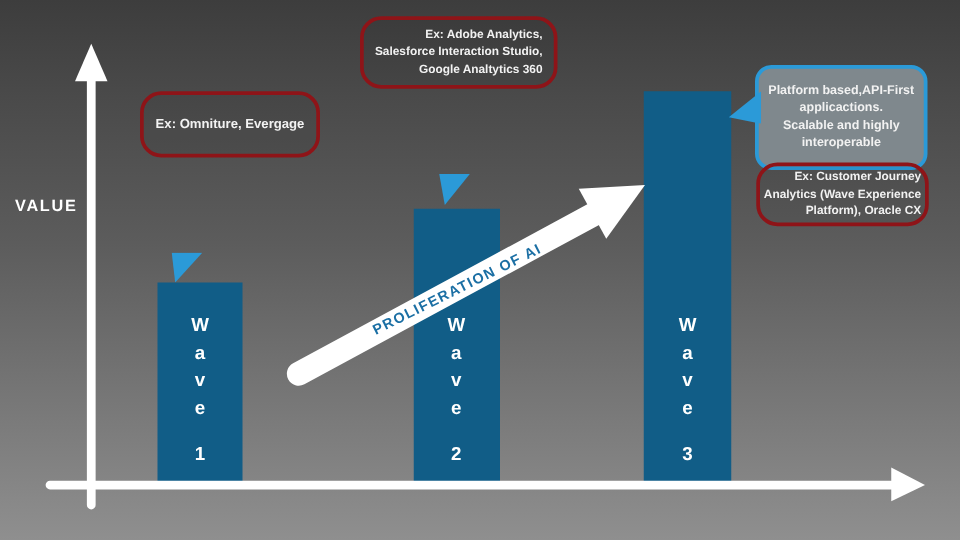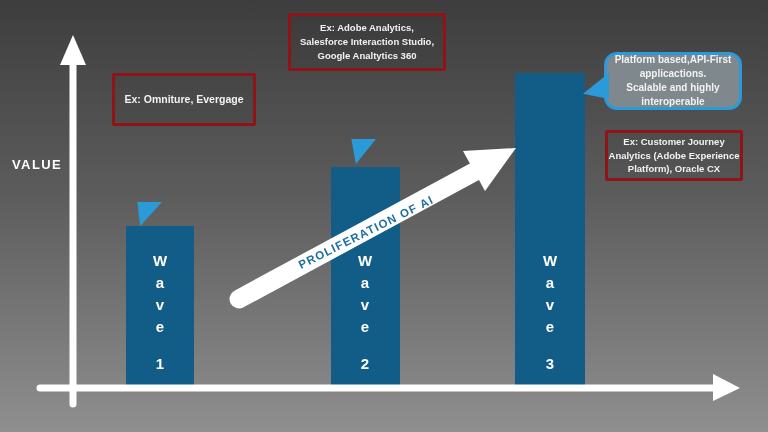--- a/index.html
+++ b/index.html
@@ -32,22 +32,23 @@
   .bubble{
     position:absolute;z-index:3;
     display:flex;align-items:center;justify-content:center;
     text-align:center;
     color:#f2f2f2;font-weight:bold;
     white-space:pre-line;
     box-sizing:border-box;
   }
   .bubble.red{
     border:3.5px solid #8e1418;
-    border-radius:2px;
+    border-radius:17px;
     background:rgba(0,0,0,0.05);
+    text-align:right;
   }
   .bubble.blue{
     border:3px solid #2b9ad8;
     border-radius:13px;
     background:#7f888d;
   }
   .tail{
     position:absolute;z-index:3;
     background:#2b9ad8;
   }
@@ -60,21 +61,21 @@
     left:366px;top:232px;
     transform:translate(-50%,-50%) rotate(-26.5deg);
     color:#1b6fa4;font-weight:bold;font-size:11.5px;letter-spacing:1.2px;
     white-space:nowrap;
   }
   
   .b-red1{left:112px;top:73px;width:144px;height:53px;font-size:10.5px;line-height:1.4;}
   .b-blue1{left:115px;top:139px;width:133px;height:67px;font-size:10.5px;line-height:1.4;}
   .b-red2{left:288px;top:13px;width:158px;height:58px;font-size:9.5px;line-height:1.5;}
   .b-blue2{left:294px;top:78px;width:140px;height:65px;font-size:10px;line-height:1.45;}
-  .b-blue3{left:604px;top:52px;width:138px;height:58px;font-size:10px;line-height:1.4;}
+  .b-blue3{left:604px;top:52px;width:138px;height:84px;font-size:10px;line-height:1.4;}
   .b-red3{left:605px;top:130px;width:138px;height:51px;font-size:9.5px;line-height:1.45;}
   .tail1{left:134px;top:202px;width:28px;height:24px;clip-path:polygon(12% 0,100% 0,22% 100%);}
   .tail2{left:348px;top:139px;width:28px;height:25px;clip-path:polygon(12% 0,100% 0,28% 100%);}
   .tail3{left:583px;top:73px;width:27px;height:26px;clip-path:polygon(96% 0,0 80%,96% 100%);}
   
   .bar1{left:126px;top:226px;width:68px;height:159px;}
   .bar2{left:331px;top:167px;width:69px;height:218px;}
   .bar3{left:515px;top:73px;width:70px;height:312px;}
   .wl1{left:160px;top:252px;}
   .wl2{left:365px;top:252px;}
@@ -124,16 +125,16 @@
 Salesforce Interaction Studio,
 Google Analtytics 360</div>
   <div class="tail tail2"></div>
 
   <div class="bubble blue b-blue3">Platform  based,API-First
 applicactions.
 Scalable and highly
 interoperable</div>
   <div class="tail tail3"></div>
   <div class="bubble red b-red3">Ex: Customer Journey
-Analytics (Adobe Experience
+Analytics (Wave Experience
 Platform), Oracle CX</div>
 
 </div>
 
 </body></html>

